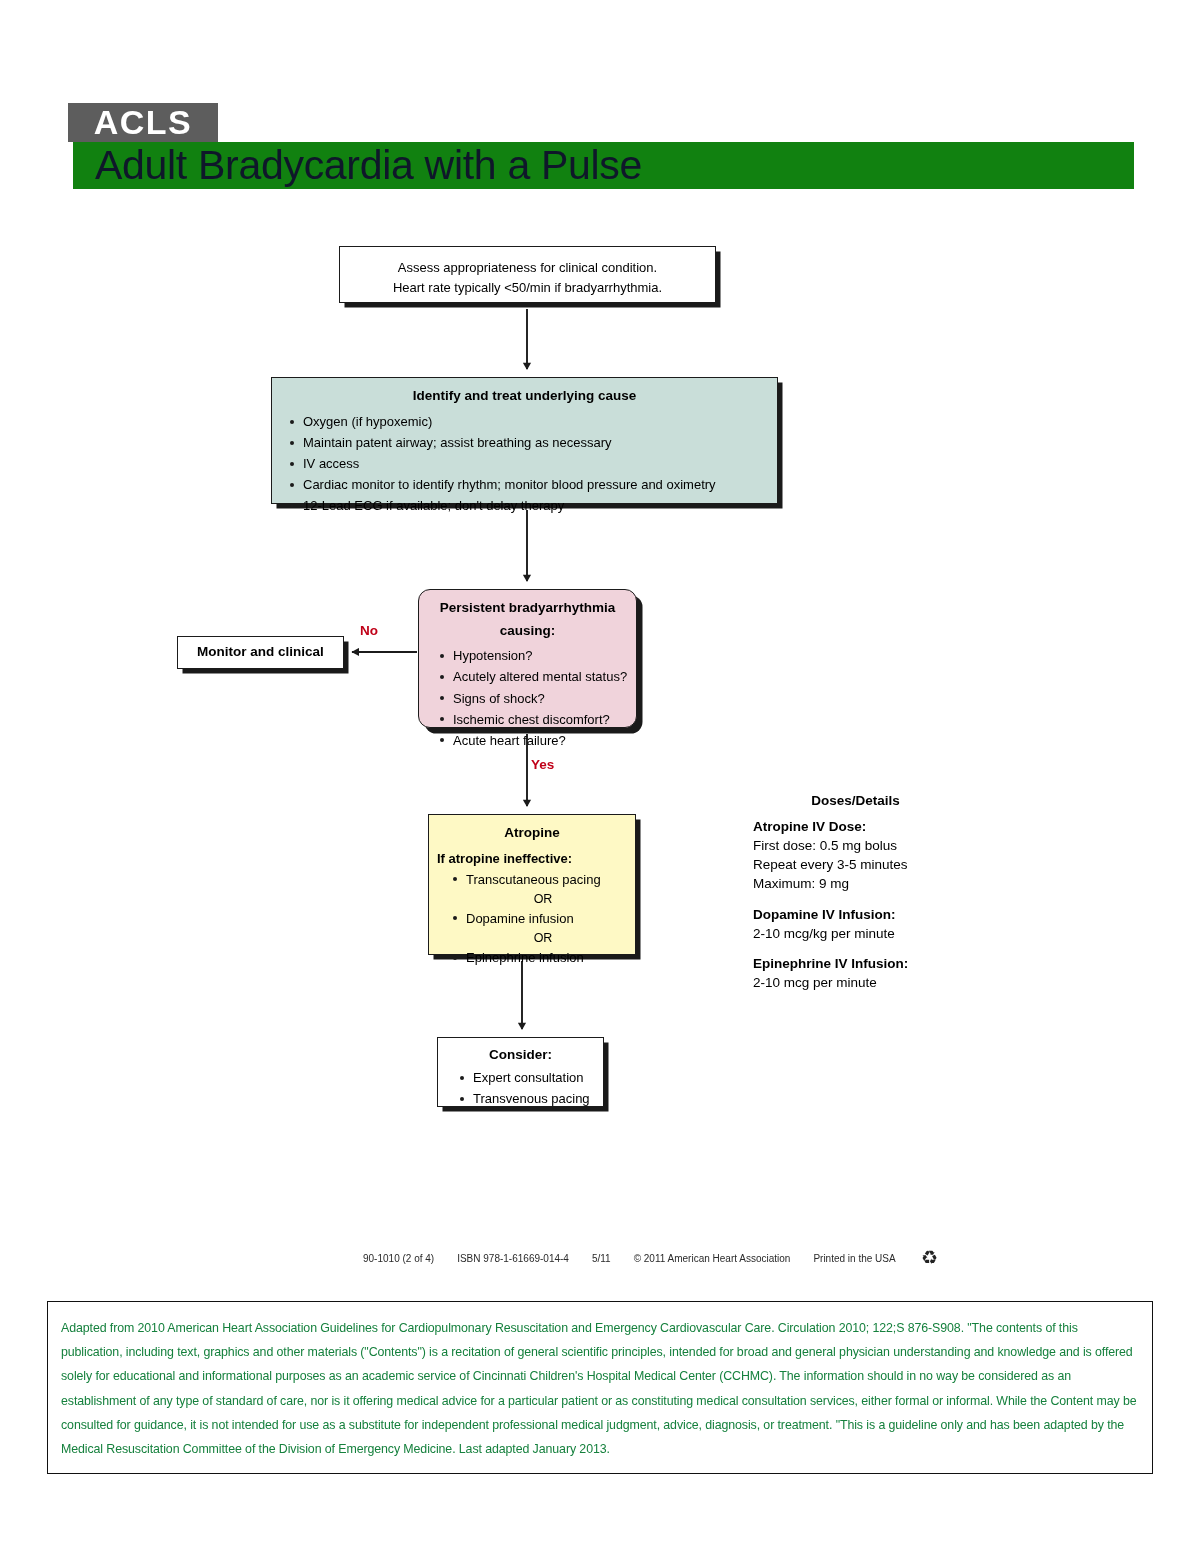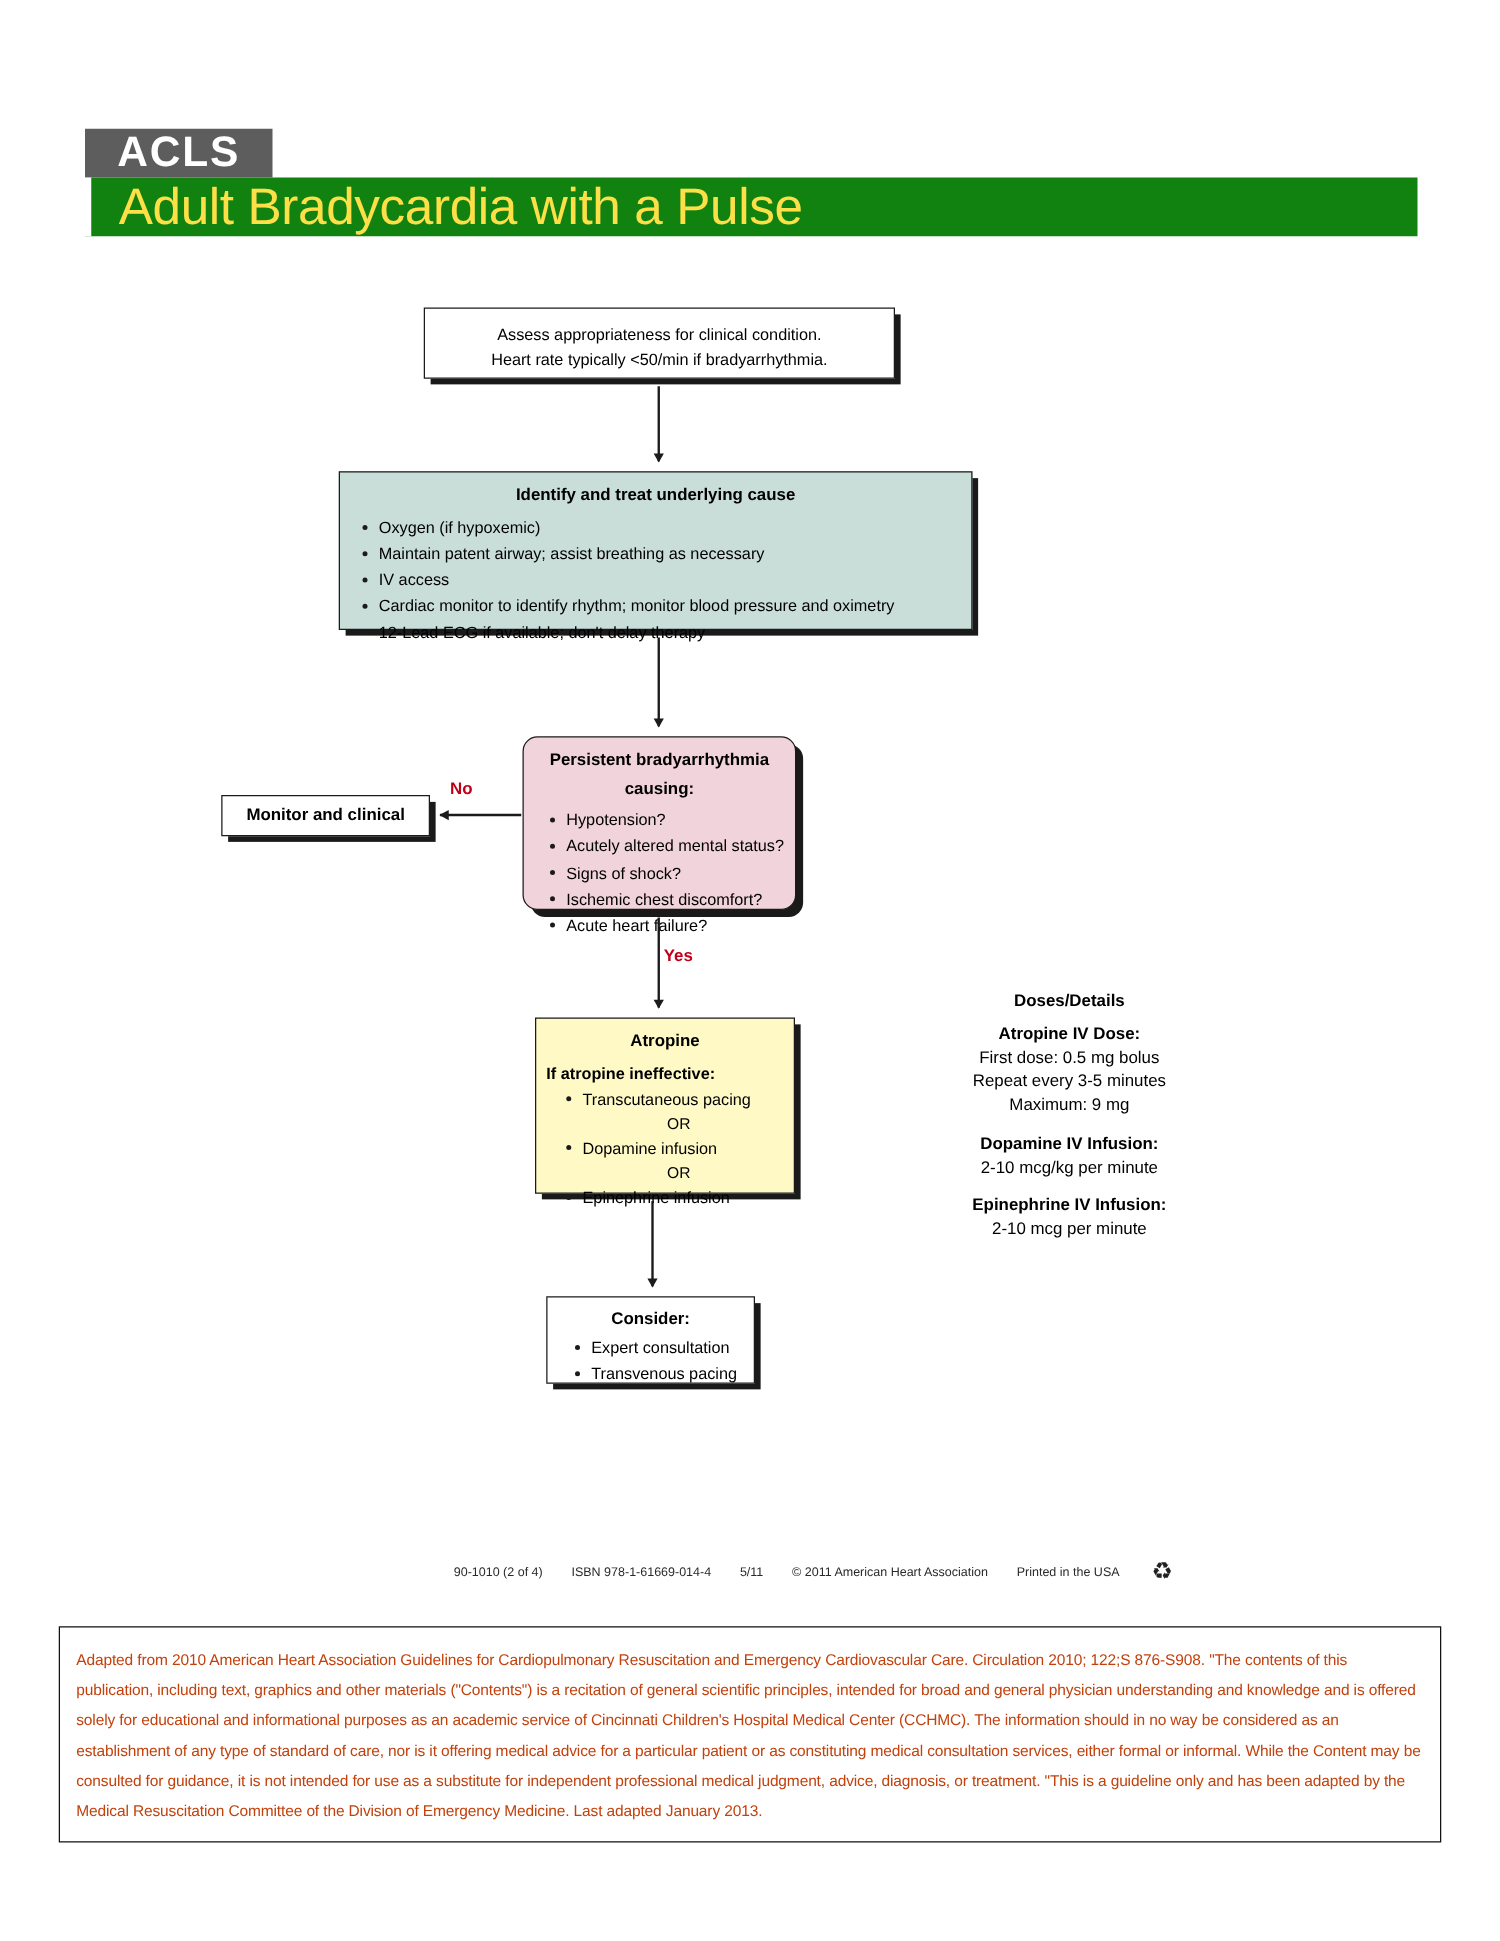--- a/index.html
+++ b/index.html
@@ -40,21 +40,21 @@
   }
   .banner-title-wrap {
     flex: 1;
     background: #118110;
     display: flex;
     align-items: center;
     padding-left: 22px;
     border-left: 5px solid #ffffff;
   }
   .banner-title {
-    color: #fde047;
+    color: #0f172a;
     font-size: 41px;
     font-weight: normal;
     letter-spacing: -0.3px;
   }
 
   
   .chart {
     position: absolute;
     left: 0;
     top: 0;
@@ -172,21 +172,21 @@
     left: 753px;
     top: 793px;
     width: 205px;
   }
   #doses .doses-title {
     text-align: center;
     font-weight: bold;
     font-size: 13.5px;
     margin-bottom: 9px;
   }
-  #doses .dose-group { margin-bottom: 11px; text-align: center; }
+  #doses .dose-group { margin-bottom: 11px; }
   #doses .dose-head {
     font-weight: bold;
     font-size: 13.5px;
     line-height: 1.42;
   }
   #doses .dose-line {
     font-size: 13.5px;
     line-height: 1.42;
   }
 
@@ -220,21 +220,21 @@
     width: 1106px;
     box-sizing: border-box;
     border: 1.4px solid #111111;
     padding: 14px 13px 12px 13px;
     background: #ffffff;
   }
   #disclaimer p {
     margin: 0;
     font-size: 12.4px;
     line-height: 1.95;
-    color: #c2410c;
+    color: #15803d;
     text-align: left;
     letter-spacing: -0.1px;
   }
 </style>
 </head>
 <body>
 
 <div class="banner">
   <div class="banner-badge">ACLS</div>
   <div class="banner-title-wrap">

